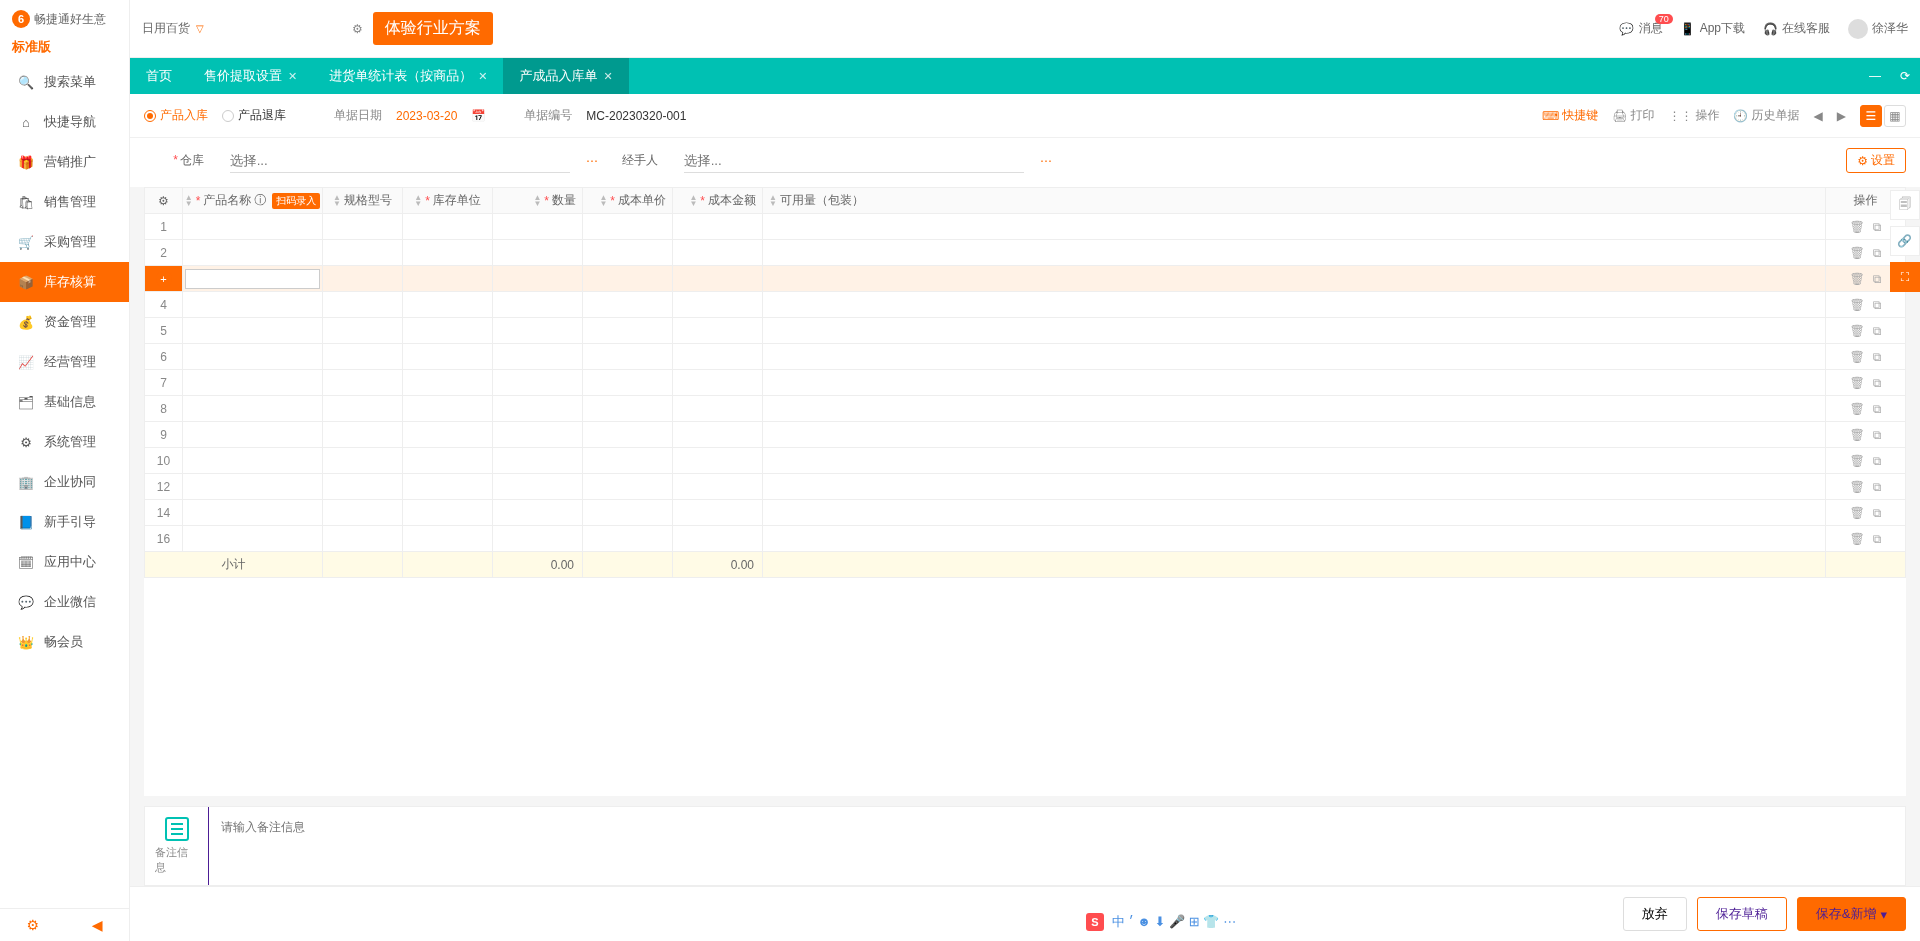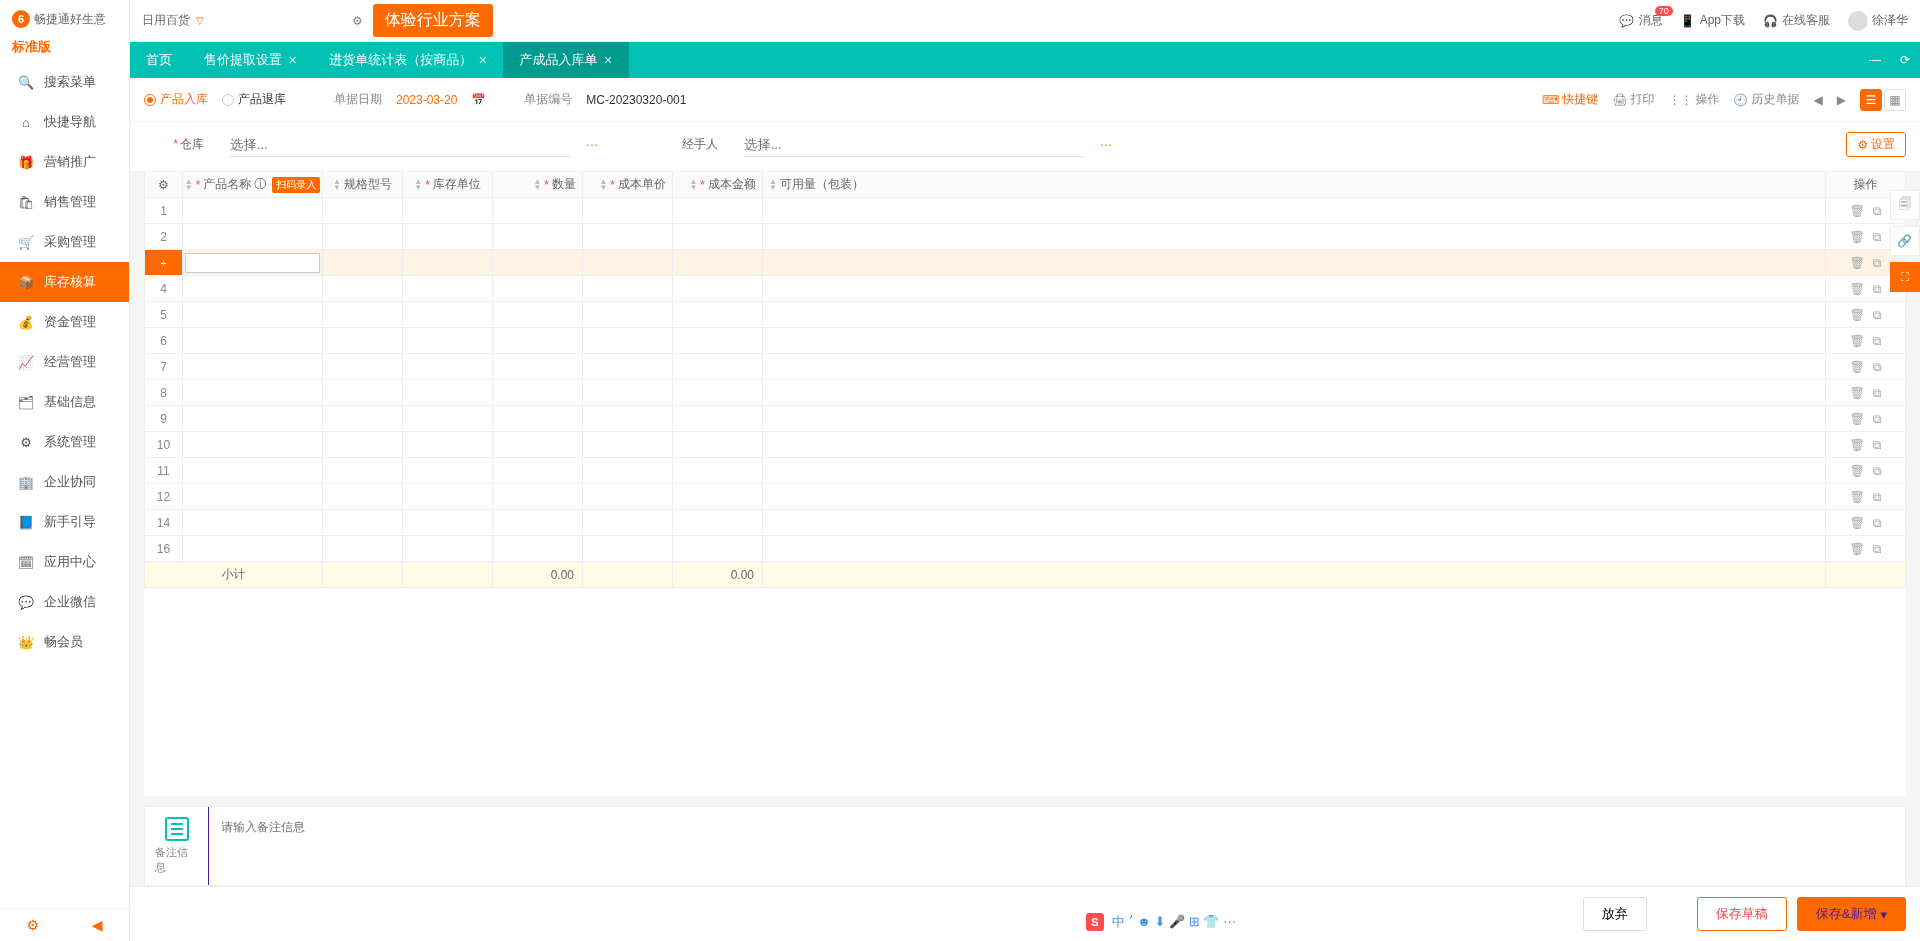--- a/index.html
+++ b/index.html
@@ -16,21 +16,21 @@
 .nav-item { display: flex; align-items: center; gap: 10px; padding: 11px 18px; cursor: pointer; color: #555; font-size: 13px; }
 .nav-item .icon { width: 16px; height: 16px; display: inline-flex; align-items: center; justify-content: center; }
 .nav-item.active { background: #ff6a00; color: #fff; }
 .sidebar-footer { display: flex; justify-content: space-around; padding: 8px 0; border-top: 1px solid #eee; }
 .sidebar-footer .sf-btn { color: #ff6a00; cursor: pointer; font-size: 14px; }
 
 
 .main { flex: 1; display: flex; flex-direction: column; min-width: 0; }
 
 
-.top-header { height: 42px; background: #fff; display: flex; align-items: center; padding: 0 12px; gap: 10px; border-bottom: 1px solid #eee; }
+.top-header { height: 58px; background: #fff; display: flex; align-items: center; padding: 0 12px; gap: 10px; border-bottom: 1px solid #eee; }
 .shop-select { display: flex; align-items: center; gap: 6px; color: #666; min-width: 200px; }
 .chevron { font-size: 10px; color: #ff6a00; }
 .gear-hdr { color: #888; cursor: pointer; }
 .exp-btn { background: #ff6a00; color: #fff; border: none; padding: 6px 12px; border-radius: 3px; cursor: pointer; font-size: 16px; }
 .top-spacer { flex: 1; }
 .top-actions { display: flex; align-items: center; gap: 18px; color: #666; }
 .top-action { display: flex; align-items: center; gap: 4px; cursor: pointer; position: relative; }
 .badge { position: absolute; top: -6px; right: -10px; background: #ff4d4f; color: #fff; border-radius: 8px; font-size: 9px; padding: 0 4px; min-width: 16px; text-align: center; }
 .avatar { width: 20px; height: 20px; background: #ddd; border-radius: 50%; }
 
@@ -55,21 +55,21 @@
 .cal-icon { color: #ff6a00; }
 .tb-spacer { flex: 1; }
 .tb-actions { display: flex; align-items: center; gap: 14px; color: #888; }
 .tb-act { display: flex; align-items: center; gap: 3px; cursor: pointer; }
 .tb-act.orange { color: #ff6a00; }
 .view-toggle { display: flex; gap: 2px; }
 .vt { width: 22px; height: 22px; border: 1px solid #ddd; border-radius: 3px; display: flex; align-items: center; justify-content: center; cursor: pointer; }
 .vt.on { background: #ff6a00; color: #fff; border-color: #ff6a00; }
 
 
-.form-row { background: #fff; padding: 10px 14px 14px; display: flex; gap: 60px; align-items: center; }
+.form-row { background: #fff; padding: 10px 14px 14px; display: flex; align-items: center; }
 .form-field { display: flex; align-items: center; gap: 10px; }
 .req::before { content: "*"; color: #ff4d4f; margin-right: 2px; }
 .ff-label { color: #666; width: 60px; text-align: right; }
 .ff-input { width: 340px; border: none; border-bottom: 1px solid #ddd; padding: 4px 0; color: #bbb; background: transparent; outline: none; margin-left: 16px; }
 .ff-more { color: #ff6a00; cursor: pointer; margin-left: 6px; }
 .set-btn { margin-left: auto; border: 1px solid #ff6a00; color: #ff6a00; background: #fff; padding: 3px 10px; border-radius: 3px; cursor: pointer; font-size: 12px; display: flex; align-items: center; gap: 3px; }
 
 
 .table-wrap { background: #fff; margin: 0 14px; flex: 1; overflow: auto; }
 table { width: 100%; border-collapse: collapse; }
@@ -95,21 +95,21 @@
 
 .remarks { background: #fff; margin: 10px 14px 0; display: flex; border: 1px solid #eee; }
 .remarks-icon { width: 64px; padding: 10px; display: flex; flex-direction: column; align-items: center; gap: 4px; border-right: 1px solid #4c1d95; }
 .remarks-icon .ri { width: 24px; height: 24px; border: 2px solid #00c1b3; border-radius: 3px; position: relative; }
 .remarks-icon .ri::after { content: ""; position: absolute; top: 4px; left: 4px; right: 4px; height: 2px; background: #00c1b3; box-shadow: 0 5px 0 #00c1b3, 0 10px 0 #00c1b3; }
 .remarks-icon span { font-size: 11px; color: #888; }
 .remarks textarea { flex: 1; border: none; padding: 12px; resize: none; outline: none; font-size: 12px; color: #999; background: #fff; }
 
 .bottom-bar { background: #fff; padding: 10px 14px; display: flex; justify-content: flex-end; gap: 10px; border-top: 1px solid #eee; }
 .btn { padding: 7px 18px; border-radius: 3px; cursor: pointer; font-size: 13px; border: 1px solid #ddd; background: #fff; }
-.btn.orange-outline { border-color: #ff6a00; color: #ef4444; margin-left: 40px; }
+.btn.orange-outline { border-color: #ff6a00; color: #4c1d95; }
 .btn.orange { background: #ff6a00; color: #4c1d95; border-color: #ff6a00; display: flex; align-items: center; gap: 4px; }
 
 
 .rail { position: fixed; right: 0; top: 190px; display: flex; flex-direction: column; gap: 6px; }
 .rail-btn { width: 30px; height: 30px; background: #fff; border: 1px solid #eee; display: flex; align-items: center; justify-content: center; cursor: pointer; color: #888; }
 .rail-btn.on { background: #ff6a00; color: #fff; border-color: #ff6a00; }
 
 
 .ime { position: fixed; bottom: 8px; left: 1080px; display: flex; align-items: center; gap: 8px; background: rgba(255,255,255,.9); padding: 2px 6px; border-radius: 4px; }
 .ime .s-logo { width: 18px; height: 18px; background: #ff4d4f; color: #fff; border-radius: 3px; display: flex; align-items: center; justify-content: center; font-weight: bold; font-size: 11px; }
@@ -456,31 +456,20 @@
               <td></td>
               <td></td>
               <td></td>
               <td></td>
               <td></td>
               <td></td>
               <td></td>
               <td class="col-ops"><span class="op-icon">🗑</span><span class="op-icon">⧉</span></td>
             </tr>
             <tr>
-              <td class="col-num">11</td>
-              <td></td>
-              <td></td>
-              <td></td>
-              <td></td>
-              <td></td>
-              <td></td>
-              <td></td>
-              <td class="col-ops"><span class="op-icon">🗑</span><span class="op-icon">⧉</span></td>
-            </tr>
-            <tr>
               <td class="col-num">12</td>
               <td></td>
               <td></td>
               <td></td>
               <td></td>
               <td></td>
               <td></td>
               <td></td>
               <td class="col-ops"><span class="op-icon">🗑</span><span class="op-icon">⧉</span></td>
             </tr>

